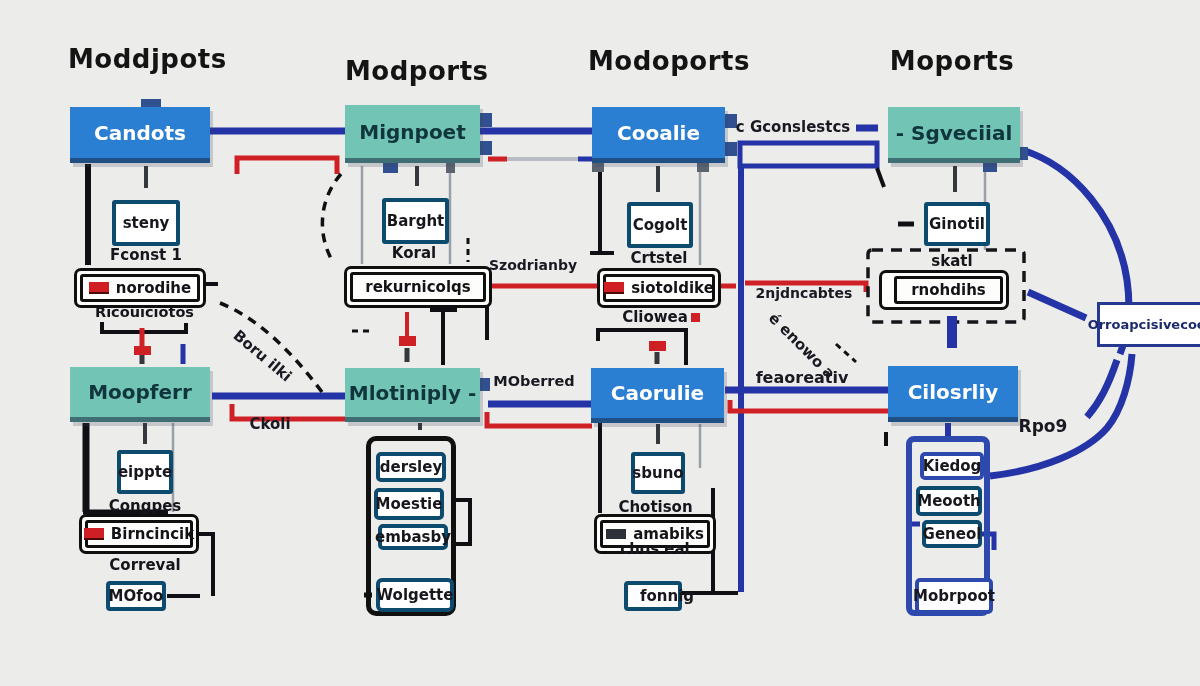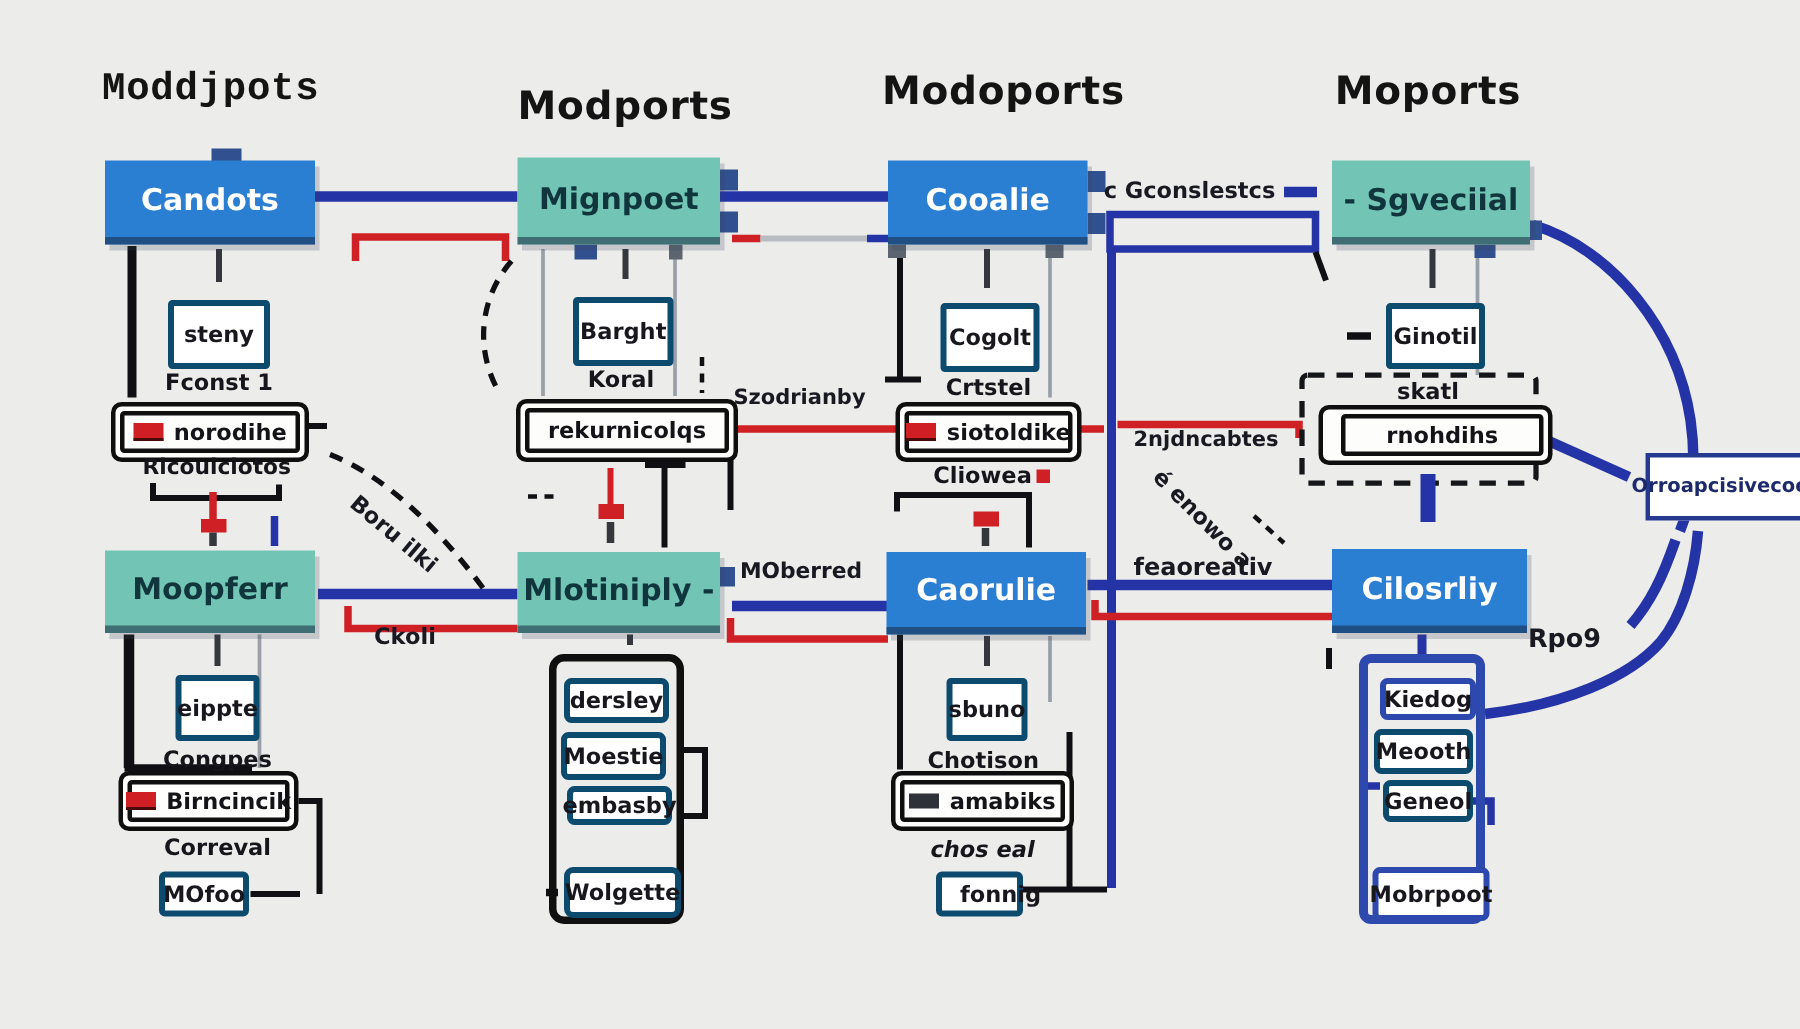--- a/index.html
+++ b/index.html
@@ -164,21 +164,21 @@
       <rect class="tab" x="725" y="114" width="12" height="14"></rect>
       <rect class="tab" x="725" y="142" width="12" height="14"></rect>
       <rect class="tabg" x="592" y="163" width="12" height="9"></rect>
       <rect class="tabg" x="697" y="163" width="12" height="9"></rect>
       <rect class="tab" x="983" y="163" width="14" height="9"></rect>
       <rect class="tab" x="1018" y="147" width="10" height="13"></rect>
       <rect class="tab" x="480" y="378" width="10" height="13"></rect>
     </g>
   </svg>
 
-  <div class="abs title" style="left:68px;top:44px;width:140px;font-family:Liberation Mono, monospace;">Moddjpots</div>
+  <div class="abs title" style="left:68px;top:44px;width:140px;">Moddjpots</div>
   <div class="abs title" style="left:345px;top:56px;width:140px;">Modports</div>
   <div class="abs title" style="left:588px;top:46px;width:140px;">Modoports</div>
   <div class="abs title" style="left:882px;top:46px;width:140px;">Moports</div>
 
   <div class="abs module blue" style="left:70px;top:107px;width:140px;height:56px;">Candots</div>
   <div class="abs module teal" style="left:345px;top:105px;width:135px;height:58px;">Mignpoet</div>
   <div class="abs module blue" style="left:592px;top:107px;width:133px;height:56px;">Cooalie</div>
   <div class="abs module teal" style="left:888px;top:107px;width:132px;height:56px;">- Sgveciial</div>
 
   <div class="abs box" style="left:112px;top:200px;width:68px;height:46px;">steny</div>
@@ -201,21 +201,21 @@
     <div class="reg-inner">
         <span>rekurnicolqs</span>
       </div>
   </div>
   <div class="abs reg" style="left:597px;top:268px;width:124px;height:40px;">
     <div class="reg-inner">
         <span class="reg-icon red"></span>
         <span>siotoldike</span>
       </div>
   </div>
-  <div class="abs reg" style="left:879px;top:270px;width:156px;height:40px;padding-left:12px;">
+  <div class="abs reg" style="left:879px;top:270px;width:130px;height:40px;padding-left:12px;">
     <div class="reg-inner">
         <span>rnohdihs</span>
       </div>
   </div>
 
   <div class="abs caption" style="left:72px;top:304px;width:145px;font-size:14.5px;">Ricouiciotos</div>
   <div class="abs caption" style="left:605px;top:308px;width:100px;">Cliowea</div>
 
   <div class="abs module teal" style="left:70px;top:367px;width:140px;height:55px;">Moopferr</div>
   <div class="abs module teal" style="left:345px;top:368px;width:135px;height:54px;">Mlotiniply -</div>
@@ -240,21 +240,21 @@
   <div class="abs box" style="left:376px;top:578px;width:78px;height:34px;border-radius:6px;">Wolgette</div>
 
   <div class="abs box" style="left:631px;top:452px;width:54px;height:42px;">sbuno</div>
   <div class="abs caption" style="left:608px;top:498px;width:95px;">Chotison</div>
   <div class="abs reg" style="left:594px;top:514px;width:122px;height:40px;">
     <div class="reg-inner">
         <span class="reg-icon dark"></span>
         <span>amabiks</span>
       </div>
   </div>
-  <div class="abs caption" style="left:610px;top:557px;width:90px;font-style:italic;">chos eal</div>
+  <div class="abs caption" style="left:610px;top:540px;width:90px;">chos eal</div>
   <div class="abs box" style="left:624px;top:581px;width:58px;height:30px;border-radius:4px;padding-left:28px;">fonnig</div>
 
   <div class="abs container4" style="left:906px;top:436px;width:84px;height:180px;"></div>
   <div class="abs box bbox" style="left:920px;top:452px;width:64px;height:28px;">Kiedog</div>
   <div class="abs box" style="left:916px;top:486px;width:66px;height:30px;border-radius:5px;">Meooth</div>
   <div class="abs box" style="left:922px;top:520px;width:60px;height:28px;border-radius:5px;">Geneol</div>
   <div class="abs box bbox" style="left:915px;top:578px;width:78px;height:36px;">Mobrpoot</div>
 
   <div class="abs sidebox" style="left:1097px;top:302px;width:107px;height:45px;">Orroapcisivecoes</div>
 

